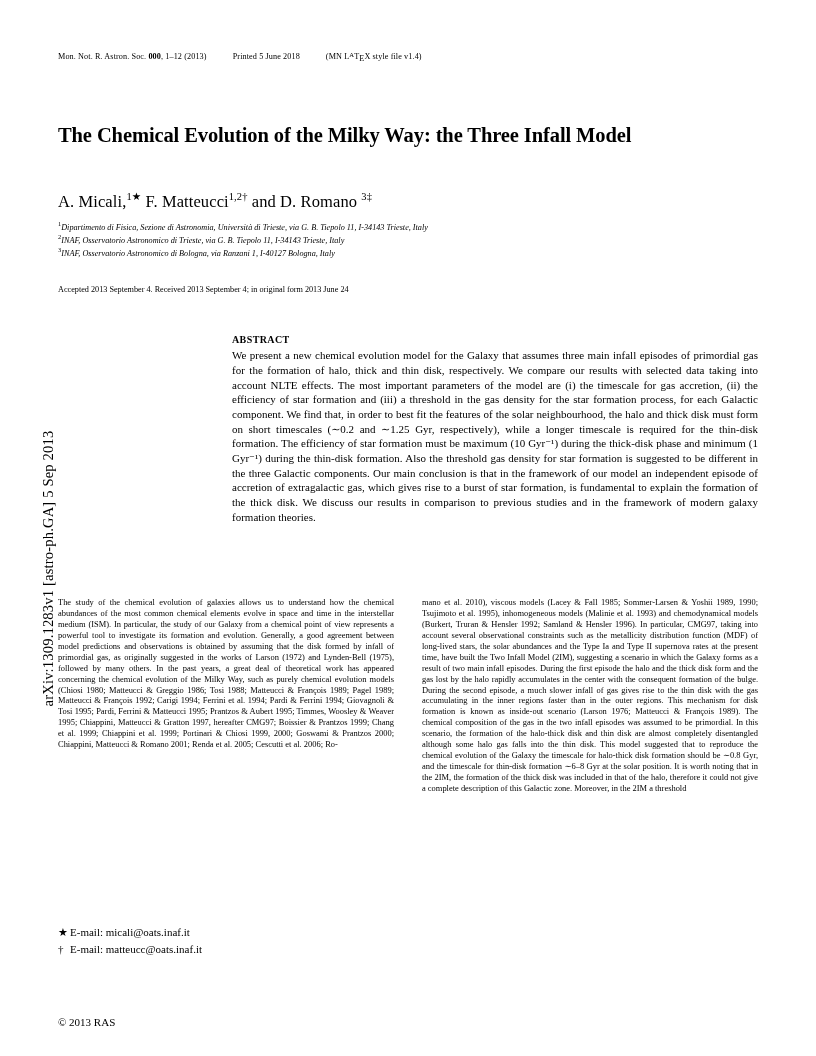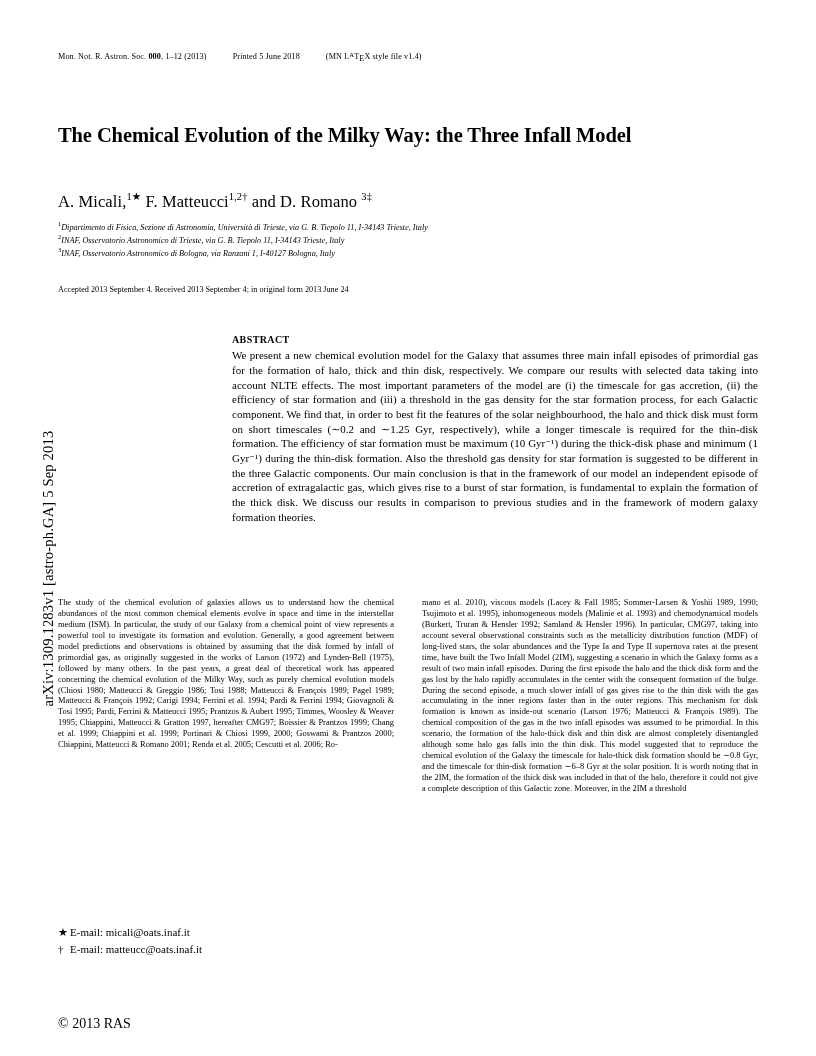--- a/index.html
+++ b/index.html
@@ -136,21 +136,21 @@
     font-size: 11px;
     line-height: 1.52;
   }
   .footnotes .fn { white-space: nowrap; }
   .footnotes .mark { display: inline-block; width: 12px; }
 
   .copyright {
     position: absolute;
     left: 58px;
     top: 1016px;
-    font-size: 14px;
+    font-size: 11px;
     font-family: Liberation Serif, serif;
   }
 </style>
 </head>
 <body>
 
 <div class="page">
 
   <div class="arxiv-stamp">arXiv:1309.1283v1  [astro-ph.GA]  5 Sep 2013</div>
 

